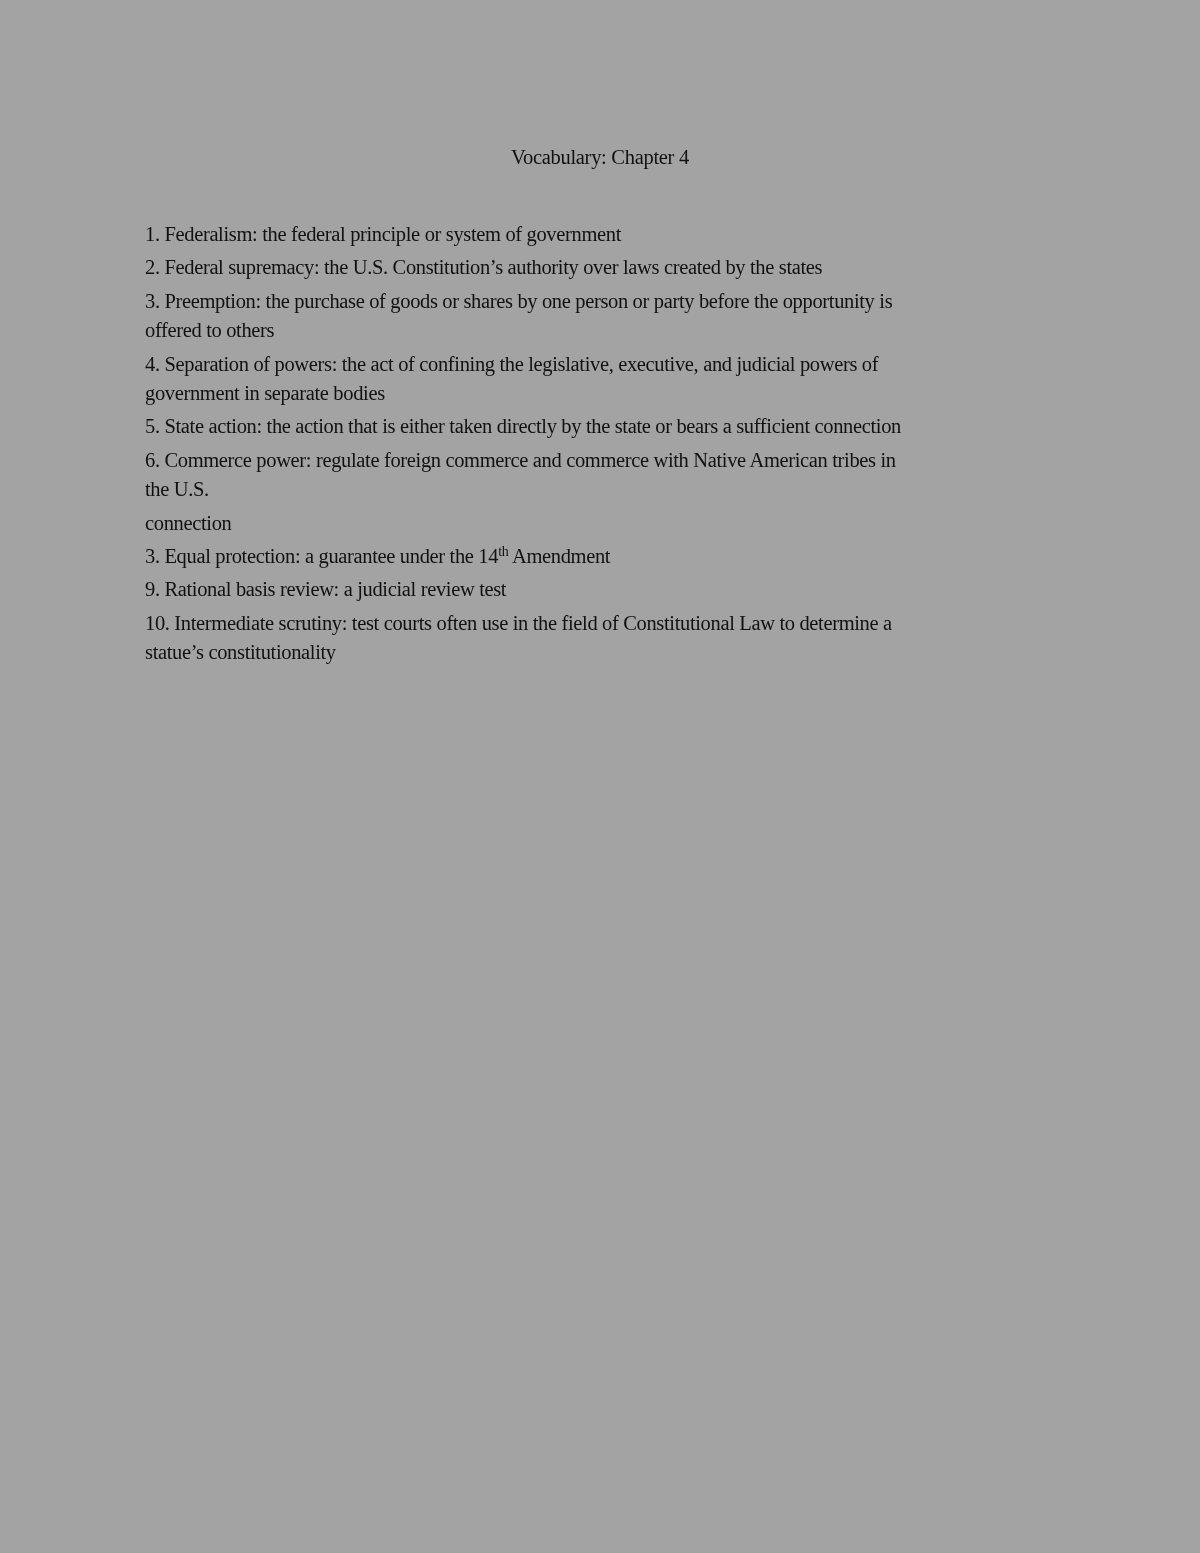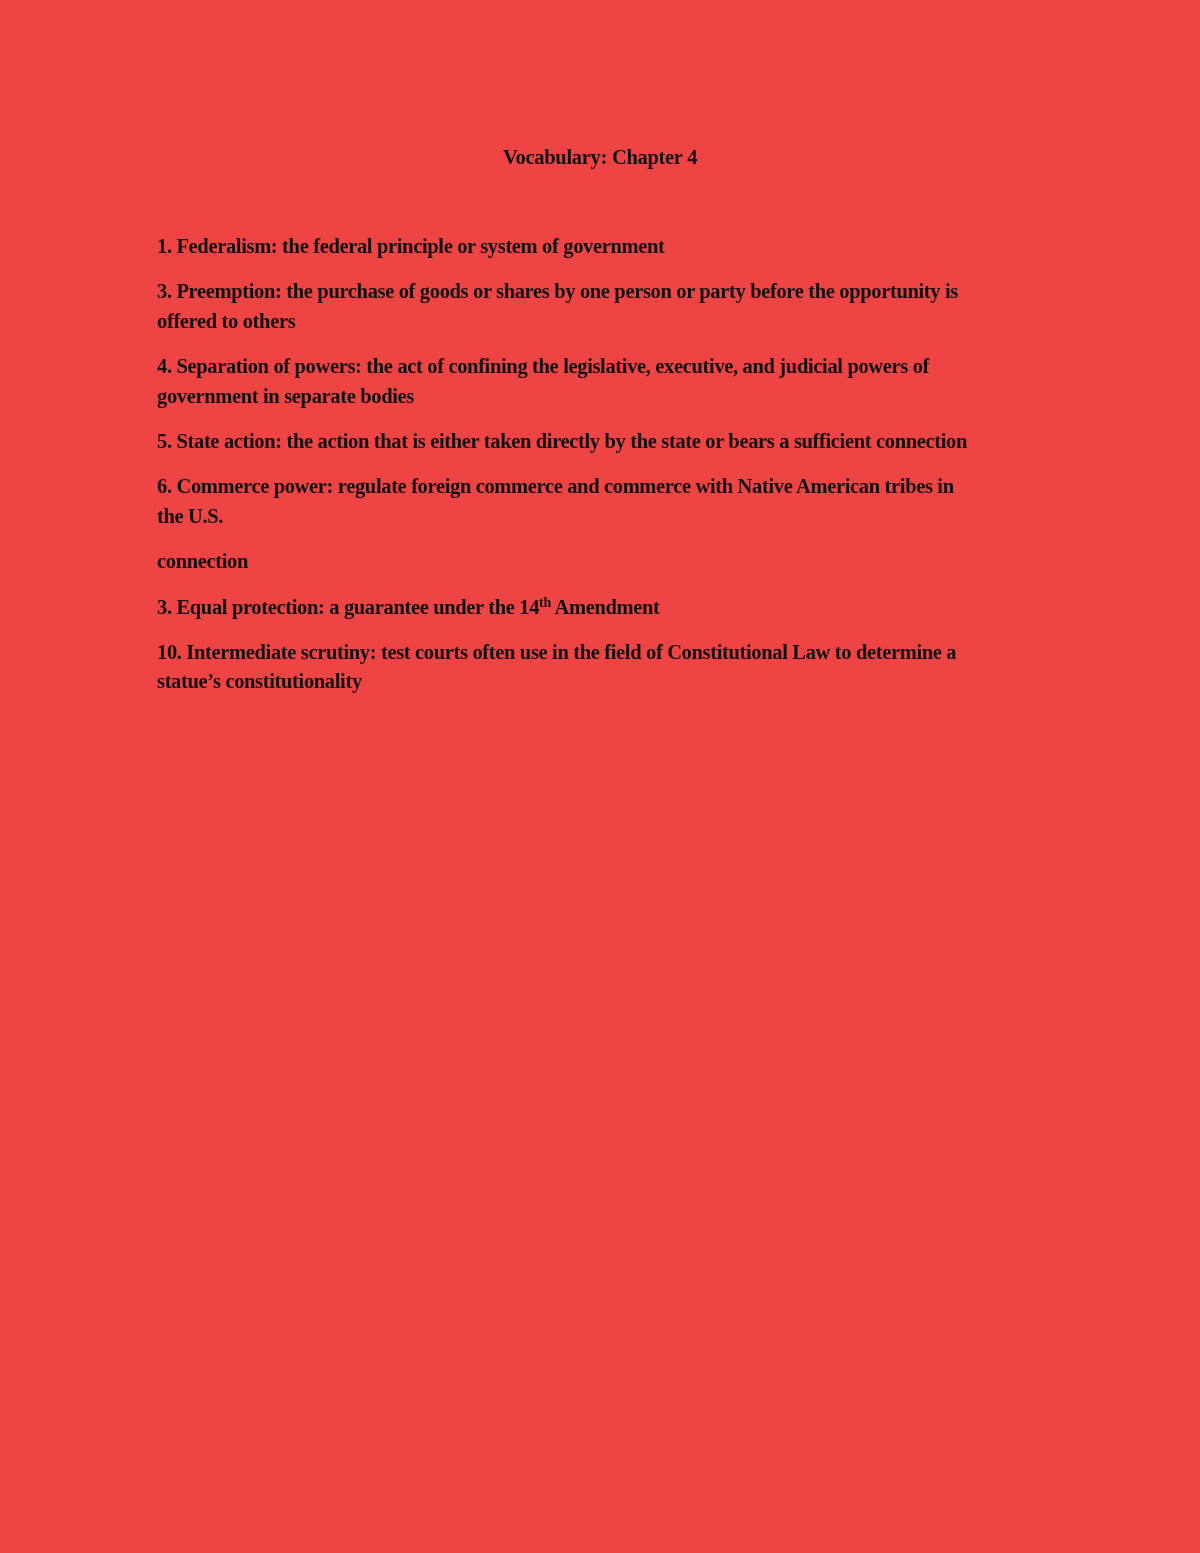--- a/index.html
+++ b/index.html
@@ -14,22 +14,21 @@
       overflow: hidden;
       font-family: "Liberation Serif", "DejaVu Serif", serif;
       color: #111111;
     }
     .page {
       position: absolute;
       left: 0;
       top: 0;
       width: 1200px;
       height: 1553px;
-      background: #ef4444;
-      font-weight: bold;
+      background: #a3a3a3;
     }
     .title {
       position: absolute;
       top: 143px;
       left: 0;
       width: 1200px;
       text-align: center;
       font-size: 20.5px;
       line-height: 28px;
       letter-spacing: -0.3px;
@@ -40,21 +39,21 @@
       top: 216px;
       width: 930px;
       margin: 0;
       padding: 0;
       list-style: none;
       font-size: 20.5px;
       line-height: 29.4px;
       letter-spacing: -0.35px;
     }
     .list li {
-      margin: 16px;
+      margin: 4px;
       padding: 0;
       white-space: nowrap;
     }
     .line {
       display: block;
     }
     sup {
       font-size: 14px;
       line-height: 0;
       vertical-align: 7px;
@@ -64,20 +63,23 @@
 <body>
 
 <div class="page">
   <div class="title">Vocabulary: Chapter 4</div>
 
   <ol class="list">
     <li>
       <span class="line">1. Federalism: the federal principle or system of government</span>
     </li>
     <li>
+      <span class="line">2. Federal supremacy: the U.S. Constitution’s authority over laws created by the states</span>
+    </li>
+    <li>
       <span class="line">3. Preemption: the purchase of goods or shares by one person or party before the opportunity is</span>
       <span class="line">offered to others</span>
     </li>
     <li>
       <span class="line">4. Separation of powers: the act of confining the legislative, executive, and judicial powers of</span>
       <span class="line">government in separate bodies</span>
     </li>
     <li>
       <span class="line">5. State action: the action that is either taken directly by the state or bears a sufficient connection</span>
     </li>
@@ -85,17 +87,20 @@
       <span class="line">6. Commerce power: regulate foreign commerce and commerce with Native American tribes in</span>
       <span class="line">the U.S.</span>
     </li>
     <li>
       <span class="line">connection</span>
     </li>
     <li>
       <span class="line"><span>3. Equal protection: a guarantee under the 14</span><sup>th</sup><span> Amendment</span></span>
     </li>
     <li>
+      <span class="line">9. Rational basis review: a judicial review test</span>
+    </li>
+    <li>
       <span class="line">10. Intermediate scrutiny: test courts often use in the field of Constitutional Law to determine a</span>
       <span class="line">statue’s constitutionality</span>
     </li>
   </ol>
 </div>
 
 </body></html>

